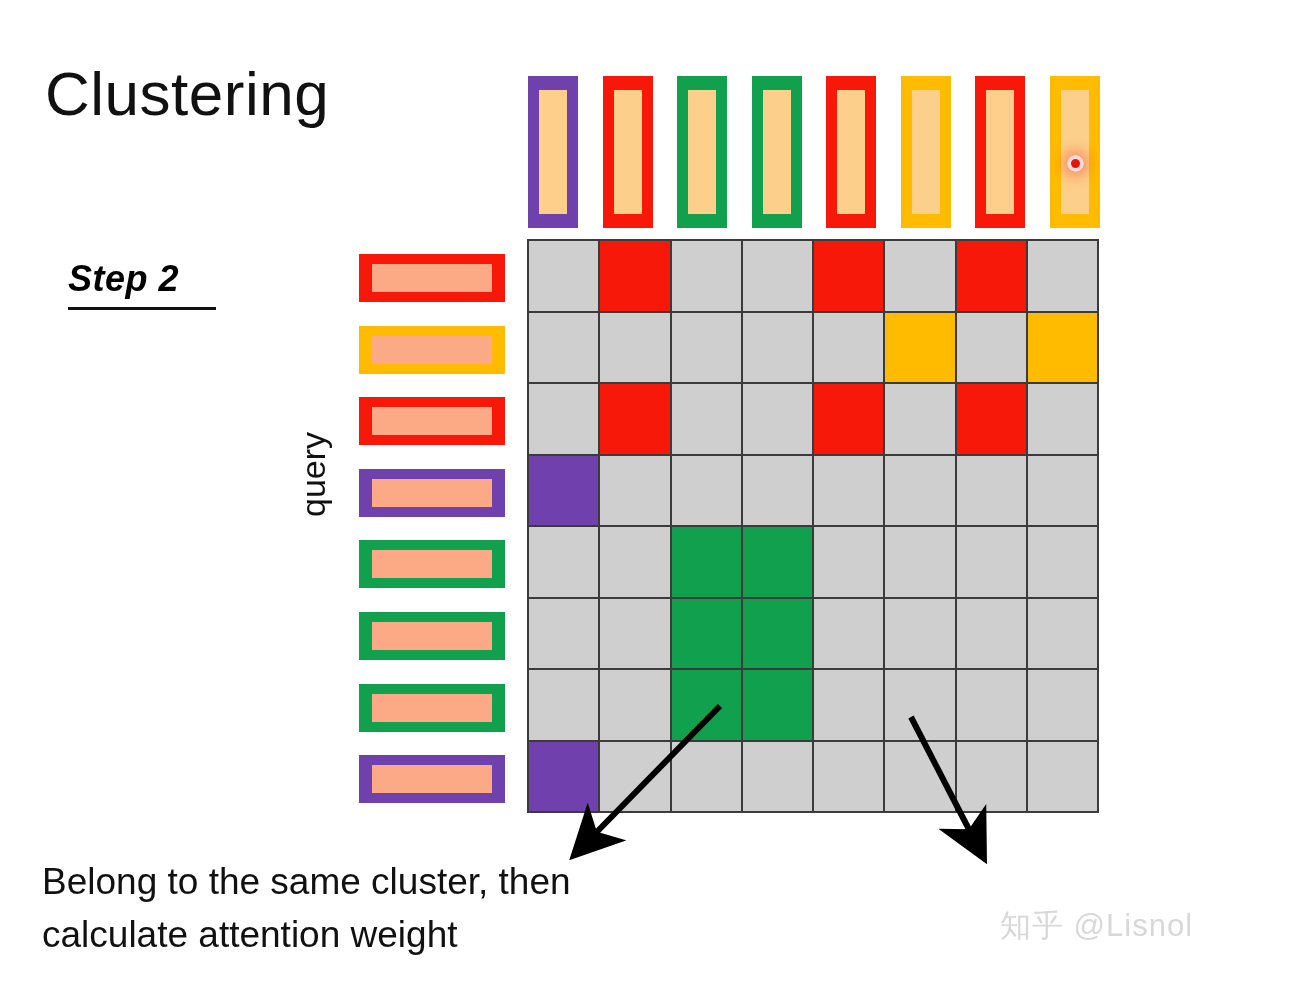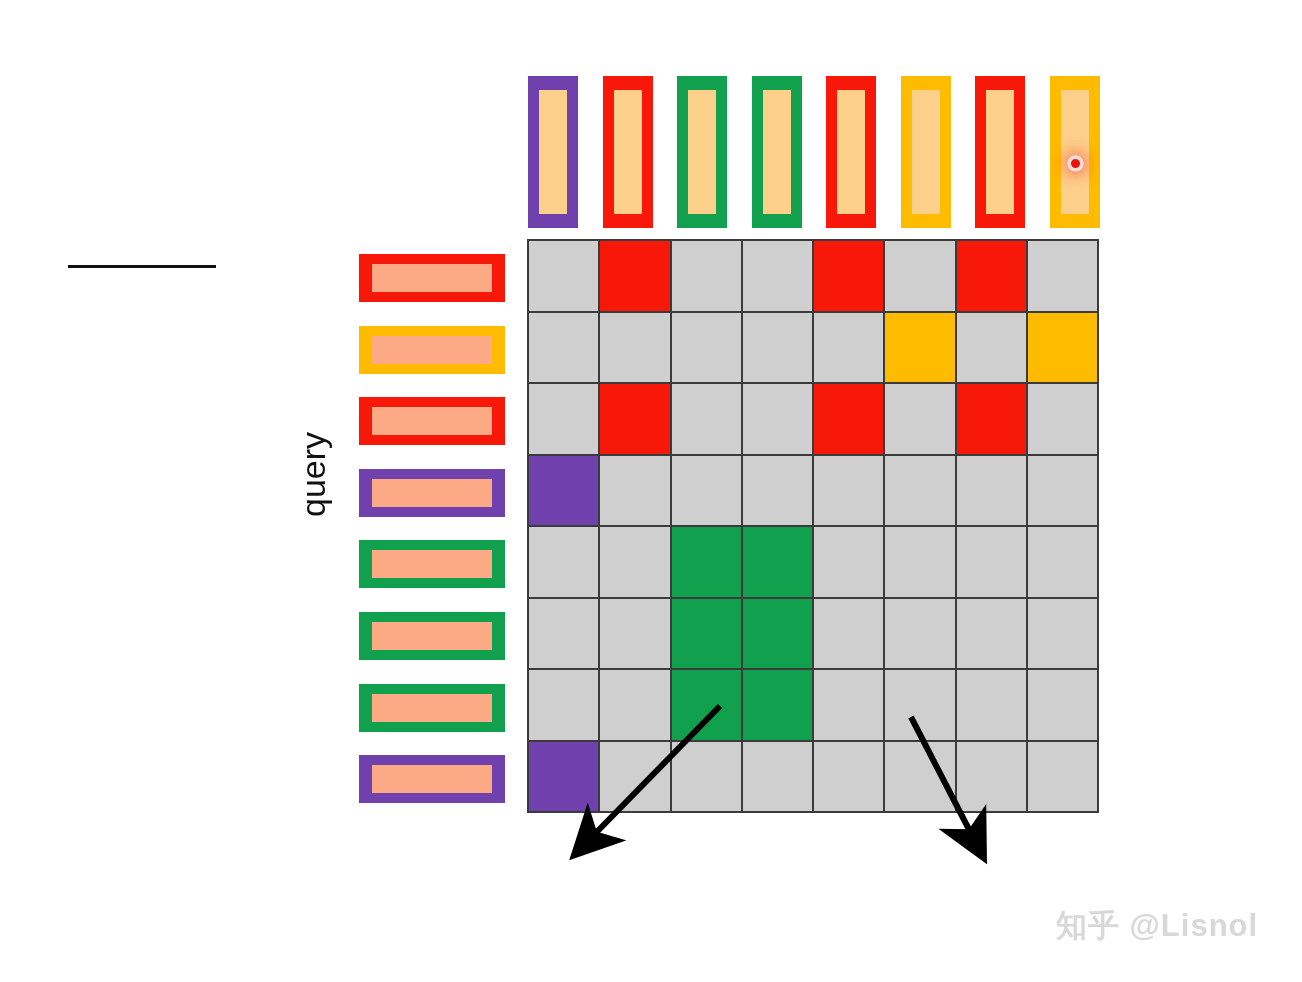--- a/index.html
+++ b/index.html
@@ -92,33 +92,34 @@
   .cap-left{
     position:absolute;left:42px;top:856px;width:680px;
     font-size:37px;line-height:1.42;color:#111;
   }
   .cap-right{
     position:absolute;left:840px;top:864px;width:420px;
     font-size:37px;line-height:1.42;color:#111;
   }
 
   .watermark{
-    position:absolute;left:1056px;top:905px;
+    position:absolute;left:1000px;top:905px;
     font-size:31px;color:#d8d8d8;white-space:nowrap;
     letter-spacing:1px;
-    font-weight:bold;
   }
 </style>
 </head>
 <body>
 
 <div id="stage">
 
+  <div class="title">Clustering</div>
 
   <div class="step-wrap">
+    <div class="step-label">Step 2</div>
     <div class="step-rule"></div>
   </div>
 
 
   <div class="query-label">query</div>
 
   <div class="keys" id="keys">
       <div class="kbar" style="left: 0px; background: rgb(112, 64, 172);">
         <div class="inner"></div>
       </div>
@@ -243,15 +244,16 @@
   <svg class="arrows" viewBox="0 0 1302 982">
     <defs>
       <marker id="ah" markerWidth="9" markerHeight="9" refX="5" refY="4.5" orient="auto">
         <path d="M0,0 L9,4.5 L0,9 L2.4,4.5 Z" fill="#000"></path>
       </marker>
     </defs>
     <line x1="720" y1="706" x2="586" y2="843" stroke="#000" stroke-width="6" marker-end="url(#ah)"></line>
     <line x1="911" y1="717" x2="976" y2="843" stroke="#000" stroke-width="6" marker-end="url(#ah)"></line>
   </svg>
 
+  <div class="cap-left">Belong to the same cluster, then calculate attention weight</div>
 
   <div class="watermark">知乎 @Lisnol</div>
 </div>
 
 </body></html>

